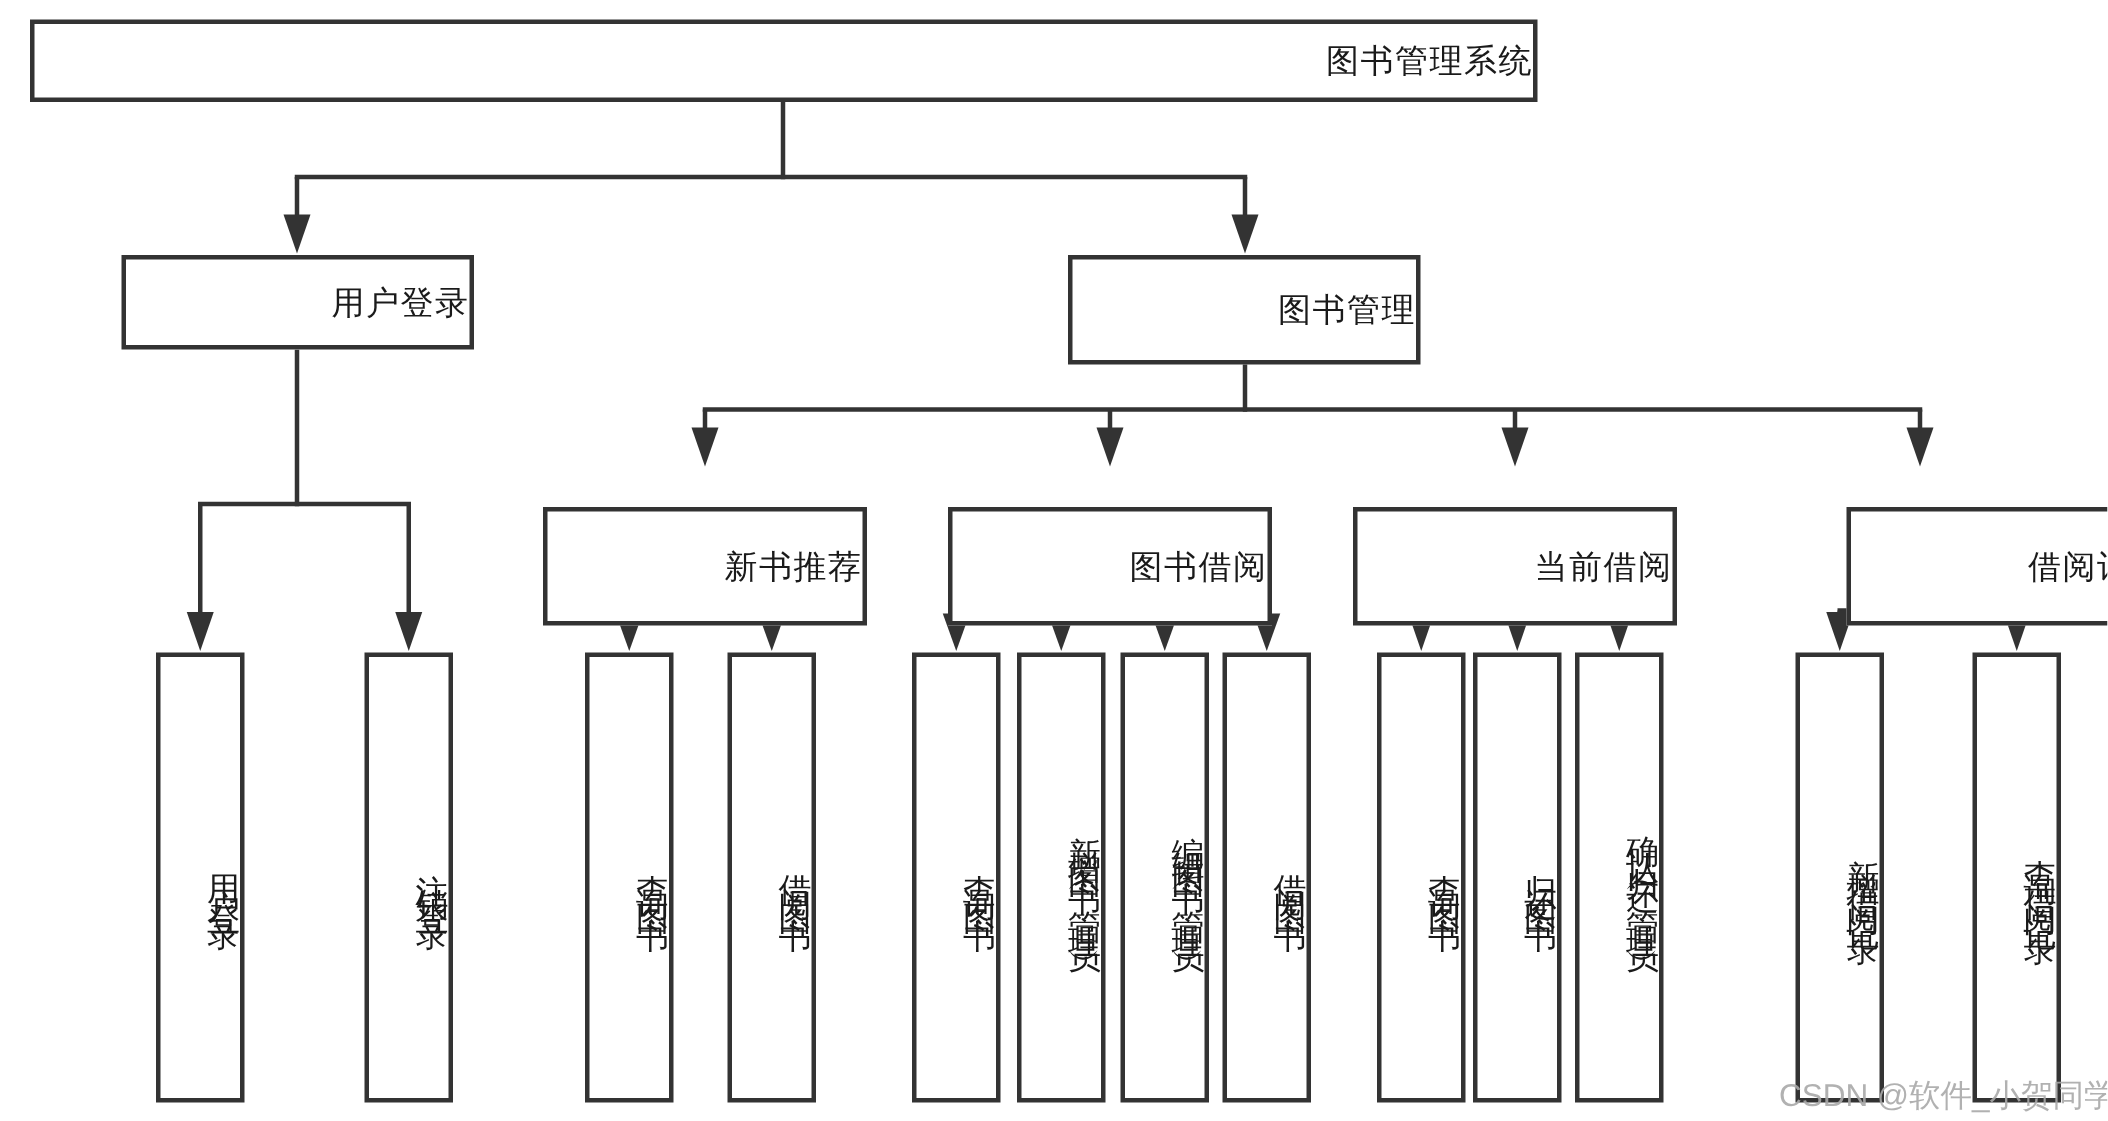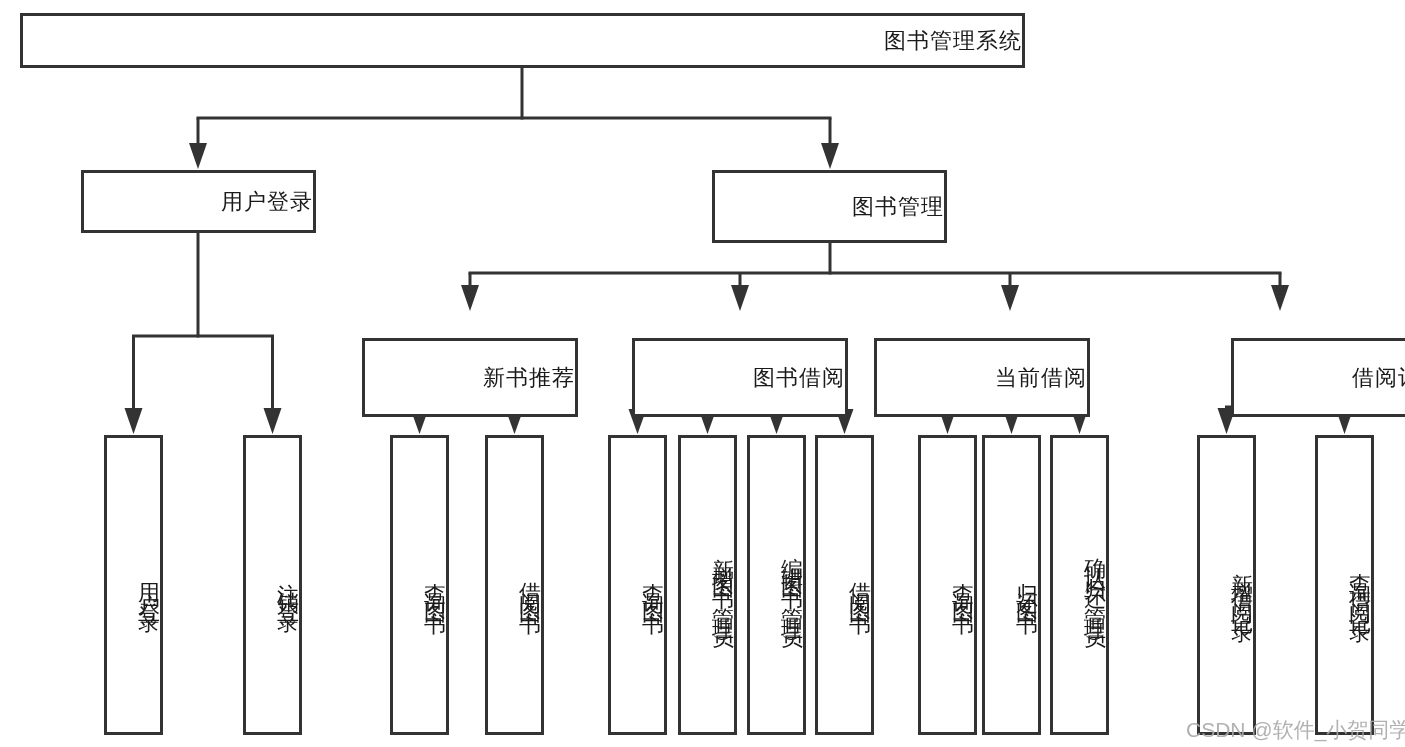--- a/index.html
+++ b/index.html
@@ -32,21 +32,21 @@
     font-size: 22px;
     letter-spacing: 1px;
     white-space: nowrap;
   }
   .root  { left: 20px;  top: 13px;  width: 1005px; height: 55px; }
   .lvl2a { left: 81px;  top: 170px; width: 235px;  height: 63px; }
   .lvl2b { left: 712px; top: 170px; width: 235px;  height: 73px; }
   .lvl3  { top: 312px; width: 216px; height: 79px; margin-top: 26px; }
   .l3a { left: 362px; }
   .l3b { left: 632px; }
-  .l3c { left: 874px; }
+  .l3c { left: 902px; }
   .l3d { left: 1231px; }
   .leaf { top: 435px; width: 59px; height: 300px; }
   .vlabel {
     writing-mode: vertical-rl;
     font-size: 22px;
     letter-spacing: 10px;
     line-height: 1;
     color: #1a1a1a;
   }
   .lf1  { left: 104px; }

